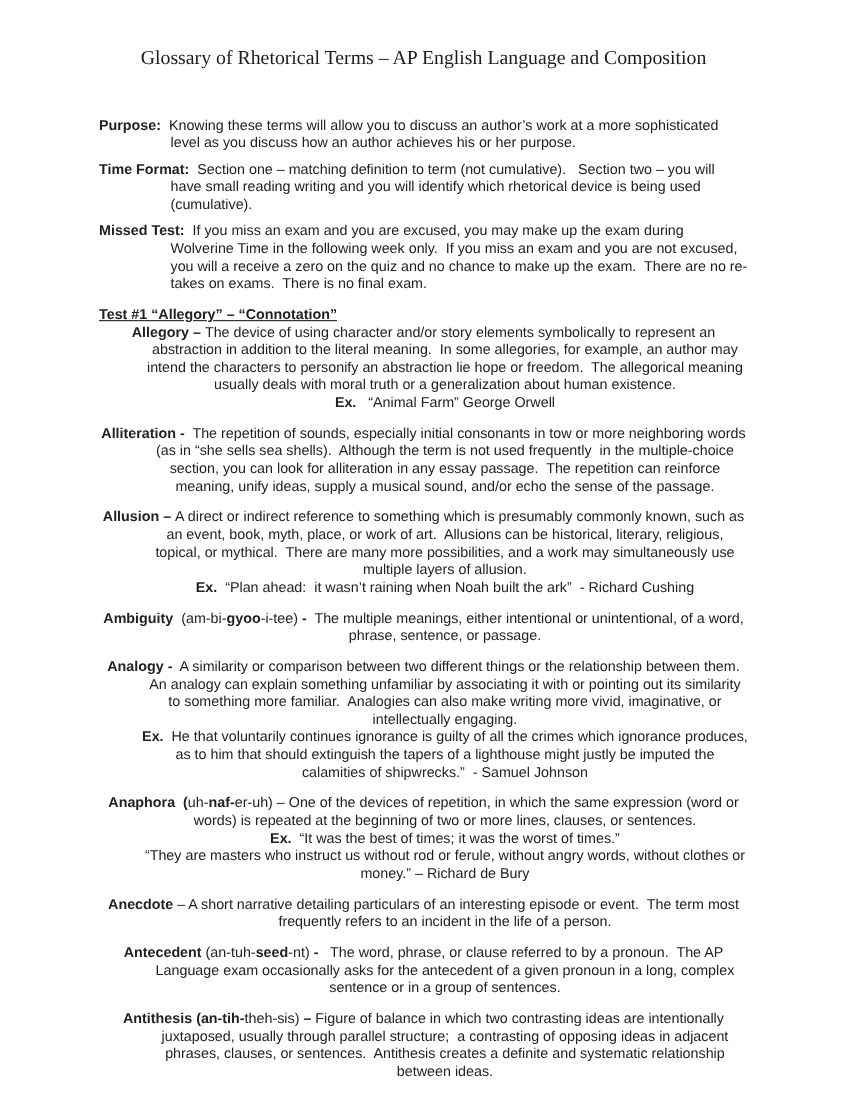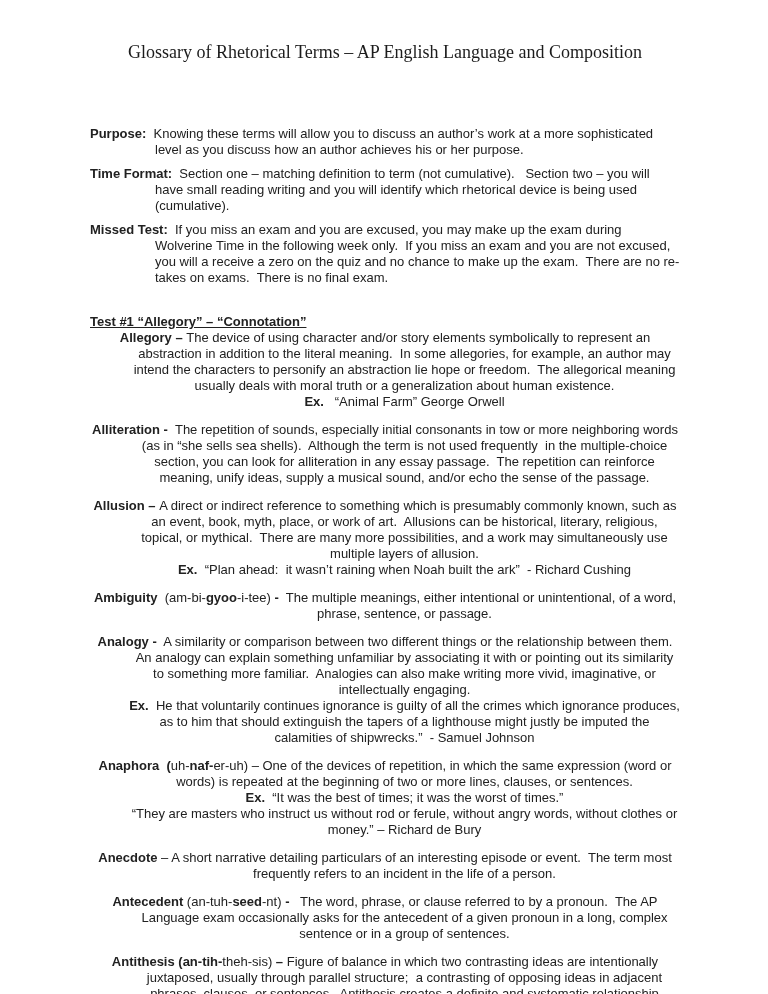--- a/index.html
+++ b/index.html
@@ -20,40 +20,40 @@
     height: 994px;
     padding: 41px 88px 0 90px;
     background: #ffffff;
   }
   .title {
     font-family: "Liberation Serif", serif;
     font-weight: normal;
     font-size: 18px;
     line-height: 22px;
     text-align: center;
-    margin: 0 0 63px 0;
+    margin: 0 0 43px 0;
     color: #1c1c1c;
     white-space: nowrap;
   }
   p {
     margin: 0;
     font-size: 13px;
     line-height: 16px;
     white-space: pre-wrap;
   }
   b { font-weight: bold; }
   .intro-item {
     padding-left: 65px;
     text-indent: -65px;
     margin: 0 0 8px 0;
   }
   .heading {
     font-weight: bold;
     text-decoration: underline;
-    margin: 28px 0 0 0;
+    margin: 12px 0 0 0;
   }
   .entry {
     padding-left: 39px;
     margin: 0 0 12px 0;
     text-align: center;
   }
   .entry .para { text-indent: 0; }
   .entry .para.hang { text-indent: -39px; }
 </style>
 </head>

